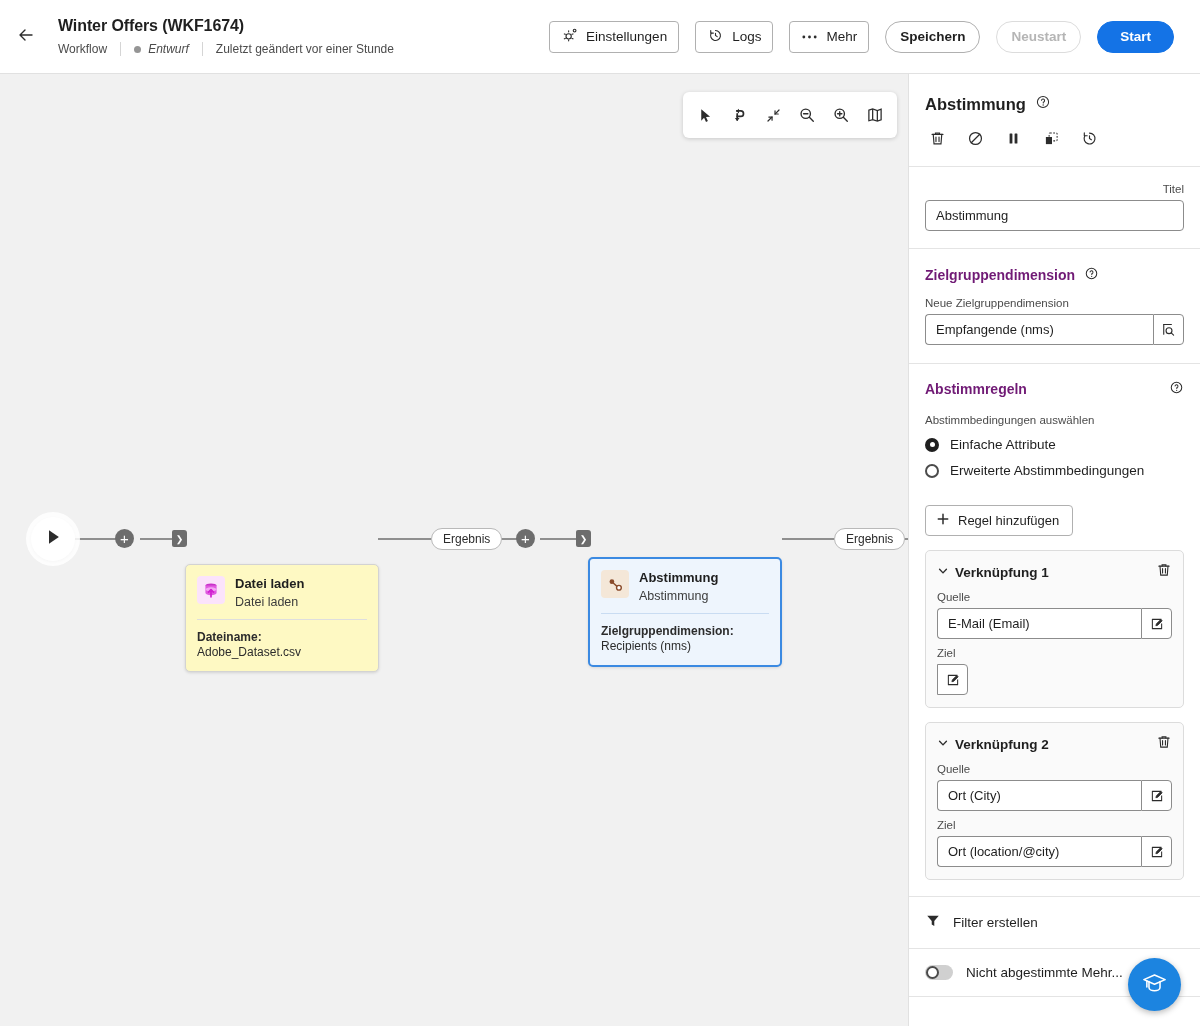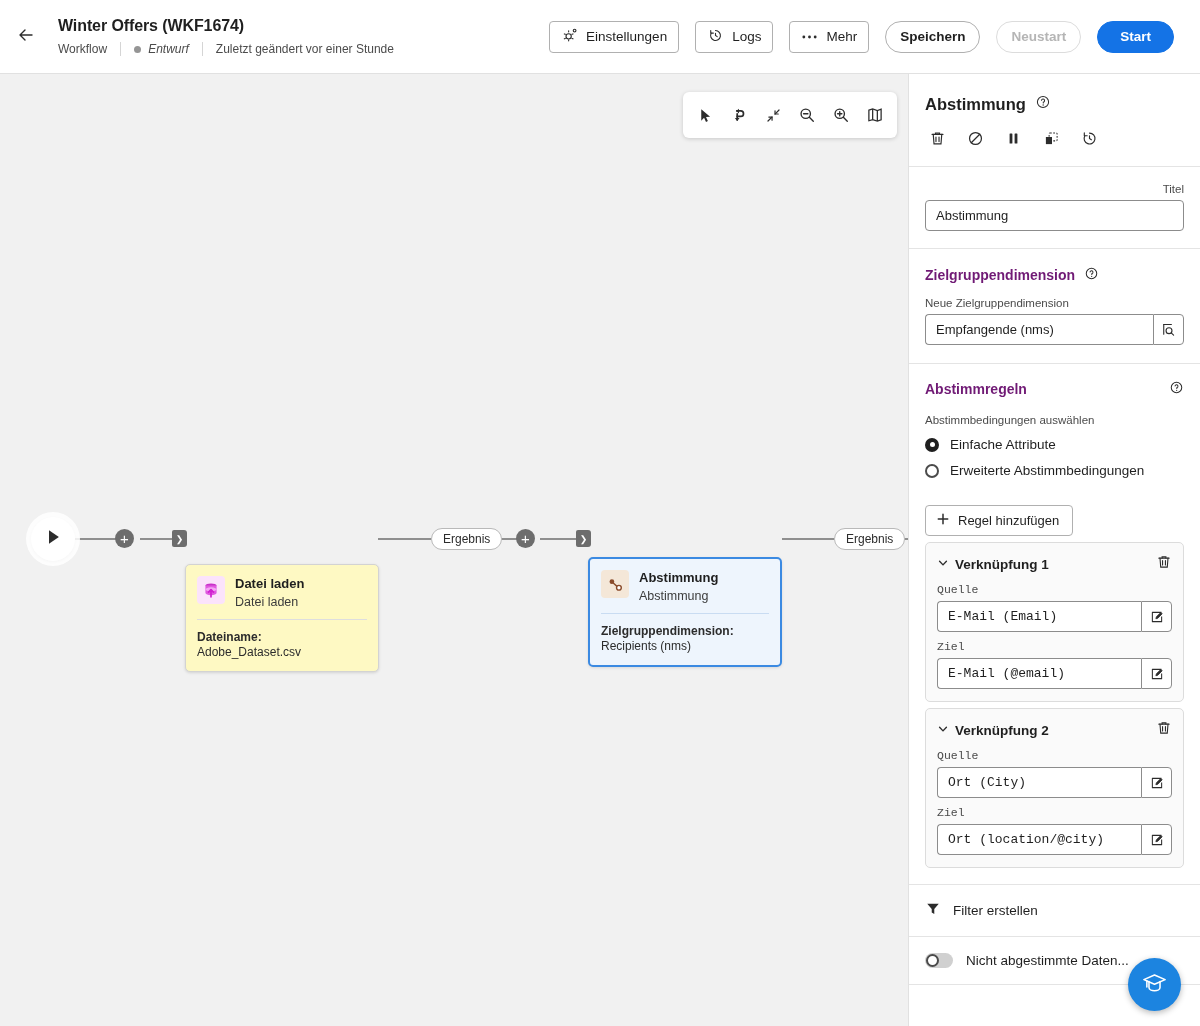--- a/index.html
+++ b/index.html
@@ -198,27 +198,27 @@
 
   .addrule {
     margin-top: 27px; display: inline-flex; align-items: center; gap: 8px;
     height: 31px; padding: 0 13px 0 10px;
     border: 1px solid #b0b0b0; border-radius: 4px; background: #fff;
     font-size: 13px; color: #1f1f1f; cursor: pointer;
     font-family: "Liberation Sans", sans-serif;
   }
 
   .rule-card {
-    margin-top: 6px; border: 1px solid #dcdcdc; border-radius: 5px;
+    margin-top: 14px; border: 1px solid #dcdcdc; border-radius: 5px;
     background: #fafafa; padding: 11px 11px 12px 11px;
   }
   .rule-hd { display: flex; align-items: center; justify-content: space-between; margin-bottom: 9px; }
   .rule-hd-l { display: flex; align-items: center; gap: 6px; cursor: pointer; }
   .rule-name { font-size: 13.5px; font-weight: bold; color: #1f1f1f; }
-  .rule-fld { margin-bottom: 8px; font-family: Liberation Mono, monospace; }
+  .rule-fld { margin-bottom: 8px; }
   .rule-fld:last-child { margin-bottom: 0; }
 
   .filter-row {
     display: flex; align-items: center; gap: 12px;
     padding: 16px; cursor: pointer; font-size: 13.5px; color: #1f1f1f;
   }
   .toggle-row {
     display: flex; align-items: center; gap: 13px;
     padding: 16px; font-size: 13.5px; color: #1f1f1f; cursor: pointer;
   }
@@ -579,21 +579,20 @@
             <svg width="16" height="16" viewBox="0 0 20 20" fill="none" stroke="#2c2c2c" stroke-width="1.3" stroke-linejoin="round">
               <path d="M15.6 4.2H4.2v11.6h11.6V9.4"></path>
               <path d="M11 11.6 L8.6 12.2 L9.2 9.8 L14.8 4.3 L16.5 6 Z" fill="#2c2c2c" stroke="#2c2c2c" stroke-width="1"></path>
             </svg>
           </div>
         </div>
       </div>
       <div class="rule-fld">
         <div class="fld-label">Ziel</div>
         <div class="combo">
-          <div class="txtfield">E-Mail (@email)</div>
           <div class="cbtn">
             <svg width="16" height="16" viewBox="0 0 20 20" fill="none" stroke="#2c2c2c" stroke-width="1.3" stroke-linejoin="round">
               <path d="M15.6 4.2H4.2v11.6h11.6V9.4"></path>
               <path d="M11 11.6 L8.6 12.2 L9.2 9.8 L14.8 4.3 L16.5 6 Z" fill="#2c2c2c" stroke="#2c2c2c" stroke-width="1"></path>
             </svg>
           </div>
         </div>
       </div>
     </div>
 
@@ -652,21 +651,21 @@
         <path d="M2.8 3.4h14.4l-5.6 6.6v6.3l-3.2-1.9v-4.4z"></path>
       </svg>
     </span>
     <span>Filter erstellen</span>
   </div>
 
   <div class="p-divider"></div>
 
   <div class="toggle-row">
     <span class="switch"></span>
-    <span>Nicht abgestimmte Daten...</span>
+    <span>Nicht abgestimmte Mehr...</span>
   </div>
 
   <div class="p-divider"></div>
 </div>
 
 <div class="fab">
   <span>
     <svg width="29" height="29" viewBox="0 0 30 30" fill="none" stroke="#ffffff" stroke-width="1.6" stroke-linejoin="round" stroke-linecap="round">
       <path d="M15 7.2 L26 12 L15 16.8 L4 12 Z"></path>
       <path d="M9.3 14.1v6.1c0 1.9 2.6 3.4 5.7 3.4s5.7-1.5 5.7-3.4v-6.1"></path>

